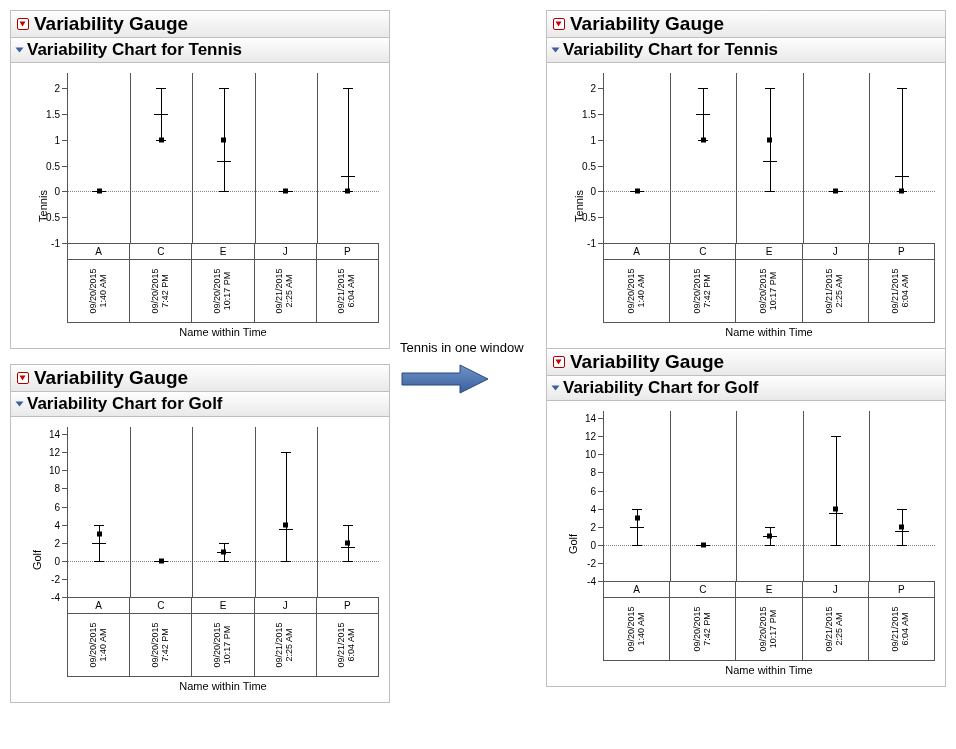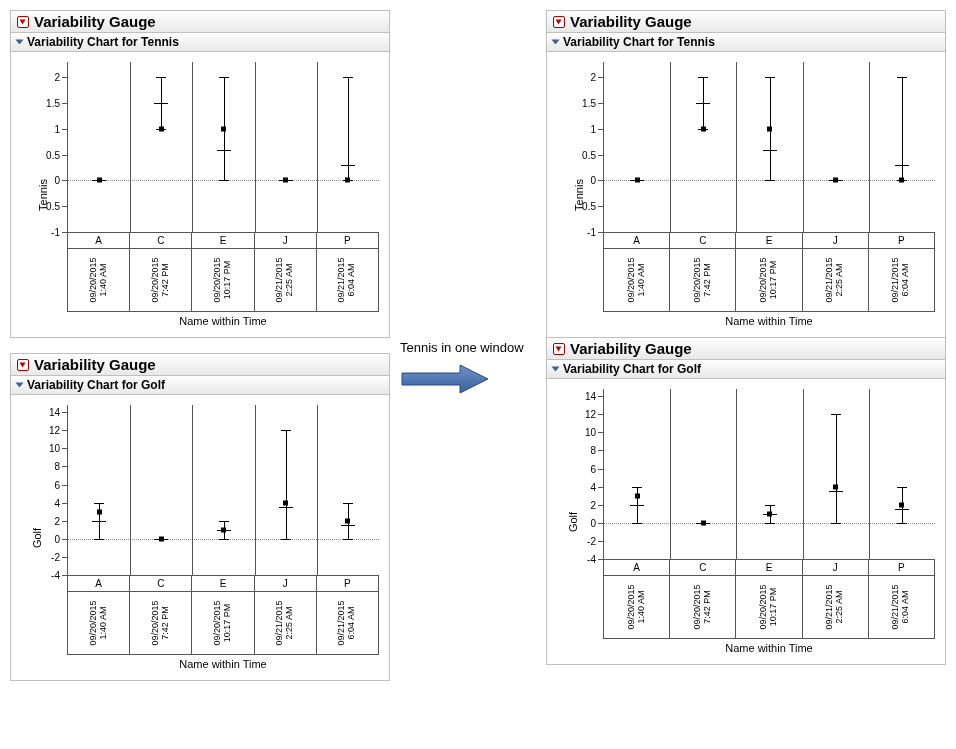--- a/index.html
+++ b/index.html
@@ -49,25 +49,25 @@
     border-top: none;
     margin-top: 0;
   }
   .title-bar {
     background: linear-gradient(#fefefe,#e9e9e9);
     border-bottom: 1px solid #bfbfbf;
     padding: 2px 6px;
     display: flex;
     align-items: center;
     font-weight: bold;
-    font-size: 15px;
+    font-size: 19px;
     color: #000;
   }
   .title-bar.sub {
-    font-size: 12px;
+    font-size: 17px;
   }
   .disclosure {
     width: 0; height: 0;
     border-left: 5px solid #3b5f9e;
     border-top: 4px solid transparent;
     border-bottom: 4px solid transparent;
     transform: rotate(90deg);
     margin-right: 5px;
   }
   .disclosure.red {

